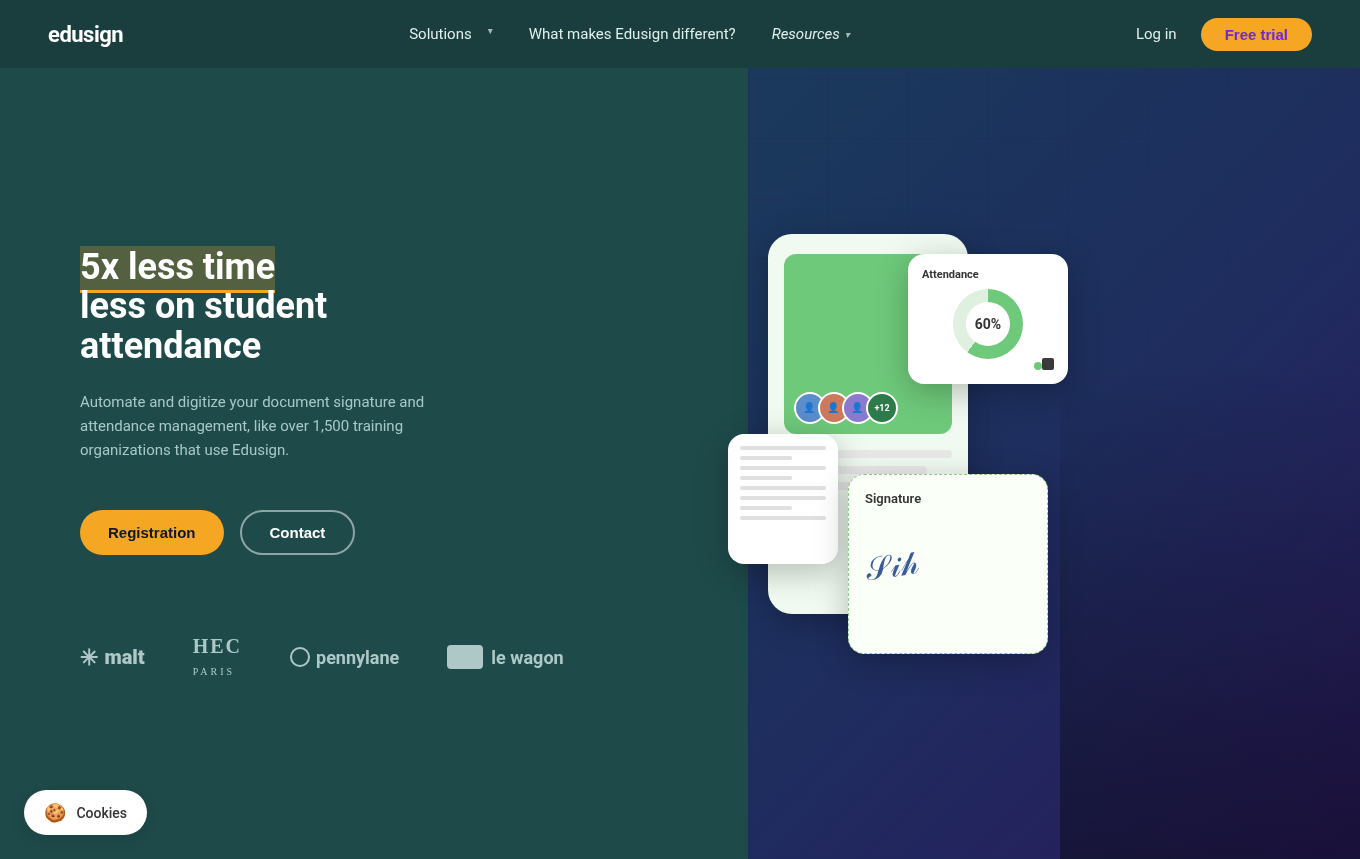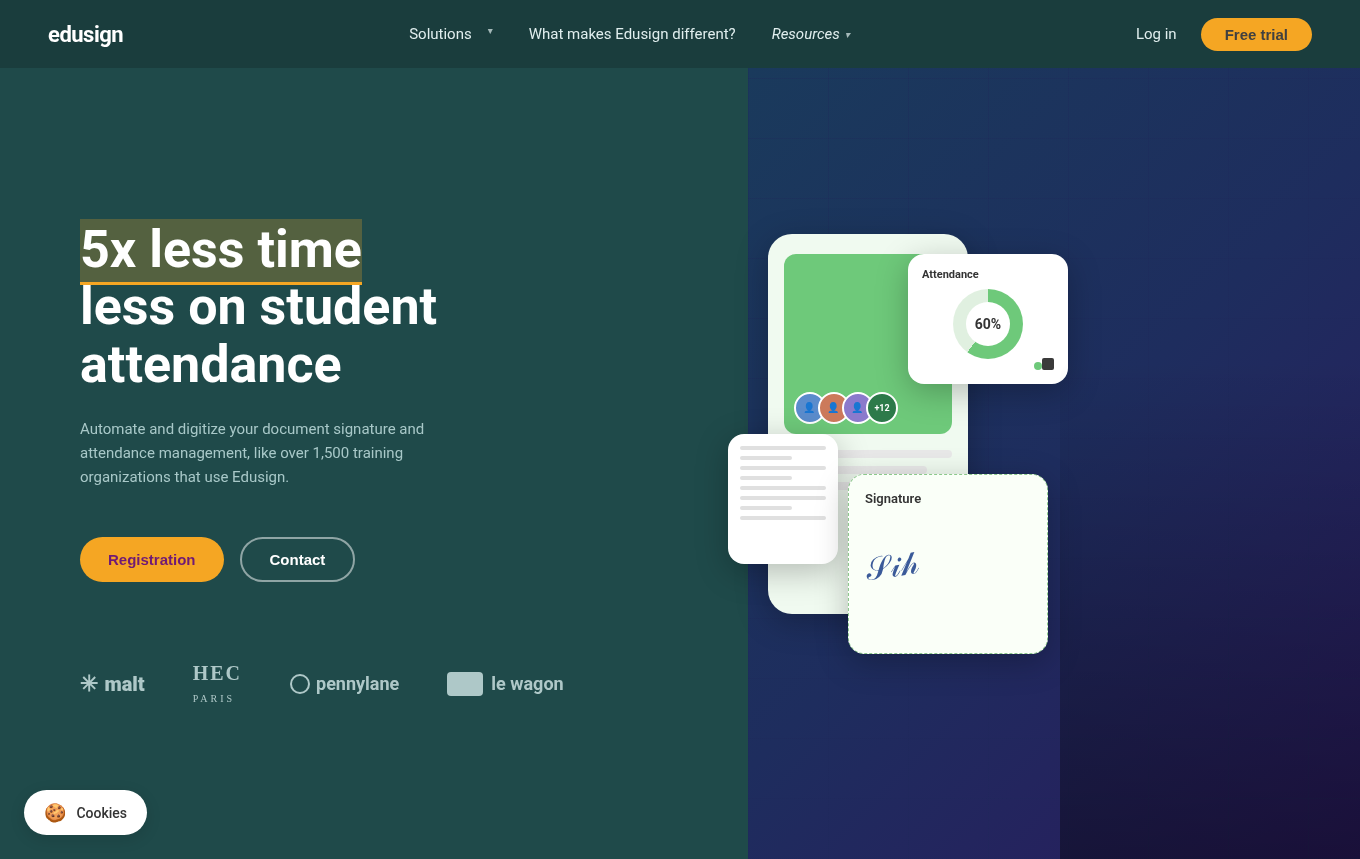--- a/index.html
+++ b/index.html
@@ -41,35 +41,35 @@
         90deg,
         rgba(30, 40, 90, 0.3) 0px,
         rgba(30, 40, 90, 0.3) 1px,
         transparent 1px,
         transparent 80px
       );
     }
 
     
     .hero-headline {
-      font-size: 52px; font-weight: 700; color: #fff;
+      font-size: 36px; font-weight: 700; color: #fff;
       line-height: 1.1; margin-bottom: 24px;
     }
     .hero-headline .highlight {
       background: rgba(245, 166, 35, 0.25);
       border-bottom: 3px solid #f5a623;
       padding-bottom: 2px;
     }
     .hero-sub {
       font-size: 15px; color: #a8c8c8; line-height: 1.6;
       max-width: 360px; margin-bottom: 48px;
     }
     .hero-btns { display: flex; gap: 16px; margin-bottom: 80px; }
     .btn-primary {
-      background: #f5a623; color: #701a75; border: none; border-radius: 28px;
+      background: #f5a623; color: #0f172a; border: none; border-radius: 28px;
       padding: 14px 28px; font-size: 15px; font-weight: 600; cursor: pointer;
     }
     .btn-outline {
       background: transparent; color: #fff;
       border: 2px solid rgba(255,255,255,0.5); border-radius: 28px;
       padding: 12px 28px; font-size: 15px; font-weight: 600; cursor: pointer;
     }
 
     
     .logos-strip {
@@ -183,21 +183,21 @@
     <a style="color:#e0eeee;font-size:15px;cursor:pointer;text-decoration:none;">
       <span>What makes Edusign different?</span>
     </a>
     <a style="color:#e0eeee;font-size:15px;cursor:pointer;display:flex;align-items:center;gap:5px;text-decoration:none;font-style:italic;">
       <span>Resources</span>
       <span style="font-size:10px;opacity:0.7;">▾</span>
     </a>
   </div>
   <div style="display:flex;align-items:center;gap:24px;">
     <span style="color:#e0eeee;font-size:15px;cursor:pointer;">Log in</span>
-    <button style="background:#f5a623;color:#404040;border:none;border-radius:24px;padding:8px 24px;font-size:15px;font-weight:600;cursor:pointer;">Free trial</button>
+    <button style="background:#f5a623;color:#6d28d9;border:none;border-radius:24px;padding:8px 24px;font-size:15px;font-weight:600;cursor:pointer;">Free trial</button>
   </div>
 </nav>
 
 <section class="hero">
 
   <div class="hero-left">
     <h1 class="hero-headline">
       <span class="highlight">5x less time</span><br>
       <span>less on student</span><br>
       <span>attendance</span>

